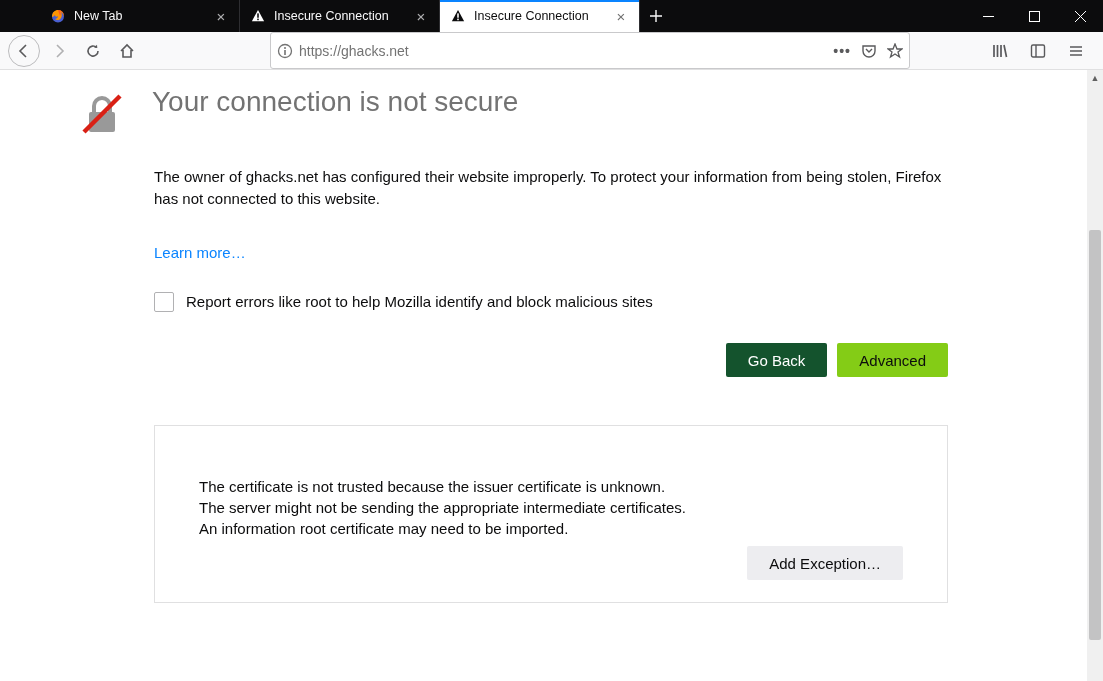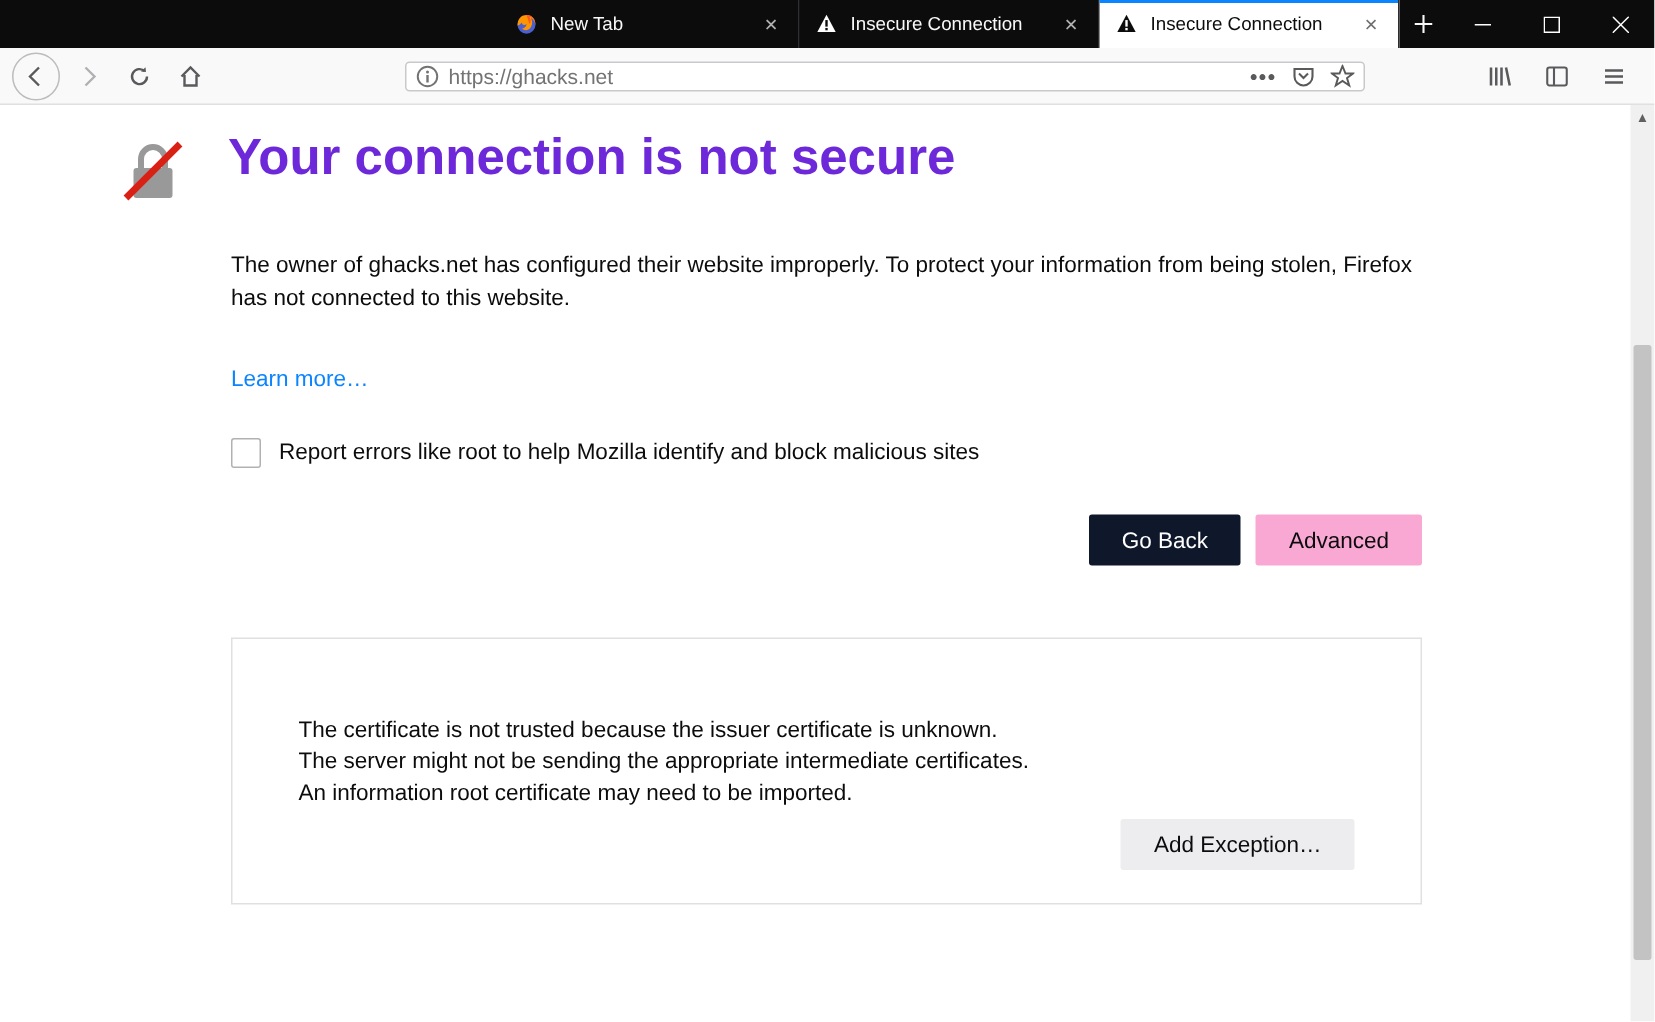--- a/index.html
+++ b/index.html
@@ -20,21 +20,20 @@
     height: 32px;
     background: #0c0c0d;
     display: flex;
     align-items: stretch;
   }
   .tabstrip {
     display: flex;
     flex: 1;
     align-items: stretch;
     padding-left: 40px;
-    justify-content: flex-end;
   }
   .tab {
     display: flex;
     align-items: center;
     min-width: 200px;
     max-width: 224px;
     padding: 0 10px;
     color: #f9f9fa;
     font-size: 12.5px;
     border-right: 1px solid #2e2e31;
@@ -96,21 +95,21 @@
   .nav-btn.circ {
     border: 1px solid #bcbcbe;
     border-radius: 50%;
     width: 32px;
     height: 32px;
   }
   .nav-btn.disabled { opacity: .45; }
   .nav-spacer { width: 120px; }
   .urlbar {
     flex: 0 0 640px;
-    height: 20px;
+    height: 37px;
     background: #fff;
     border: 1px solid #c9c9cb;
     border-radius: 3px;
     display:flex;
     align-items:center;
     padding: 0 6px;
     gap:6px;
     color:#737373;
     font-size: 14px;
   }
@@ -140,23 +139,23 @@
     width: 870px;
   }
   .heading-row {
     display:flex;
     align-items: flex-start;
     gap: 26px;
     margin-bottom: 28px;
   }
   .lock-icon { flex-shrink:0; margin-top:4px; }
   h1.title {
-    font-weight: 700;
-    font-size: 34px;
-    color:#6d28d9;
+    font-weight: 400;
+    font-size: 28px;
+    color:#737373;
     letter-spacing: 0;
   }
   .body {
     margin-left: 76px;
     font-size: 15px;
     color:#0c0c0d;
     line-height: 1.45;
   }
   .body p { margin-bottom: 4px; }
   .learnmore {
@@ -188,22 +187,22 @@
   }
   .btn {
     height: 34px;
     padding: 0 22px;
     border-radius: 2px;
     font-size: 15px;
     display:flex;align-items:center;justify-content:center;
     border: none;
     cursor: pointer;
   }
-  .btn.primary { background:#0f172a; color:#fff; }
-  .btn.secondary { background:#f9a8d4; color:#0c0c0d; }
+  .btn.primary { background:#14532d; color:#fff; }
+  .btn.secondary { background:#84cc16; color:#0c0c0d; }
   .btn.secondary.light { background:#ededf0; }
 
   .details-box {
     margin-top: 48px;
     border: 1px solid #e0e0e1;
     padding: 50px 44px 22px 44px;
     font-size: 15px;
     color:#0c0c0d;
     line-height: 1.4;
   }

